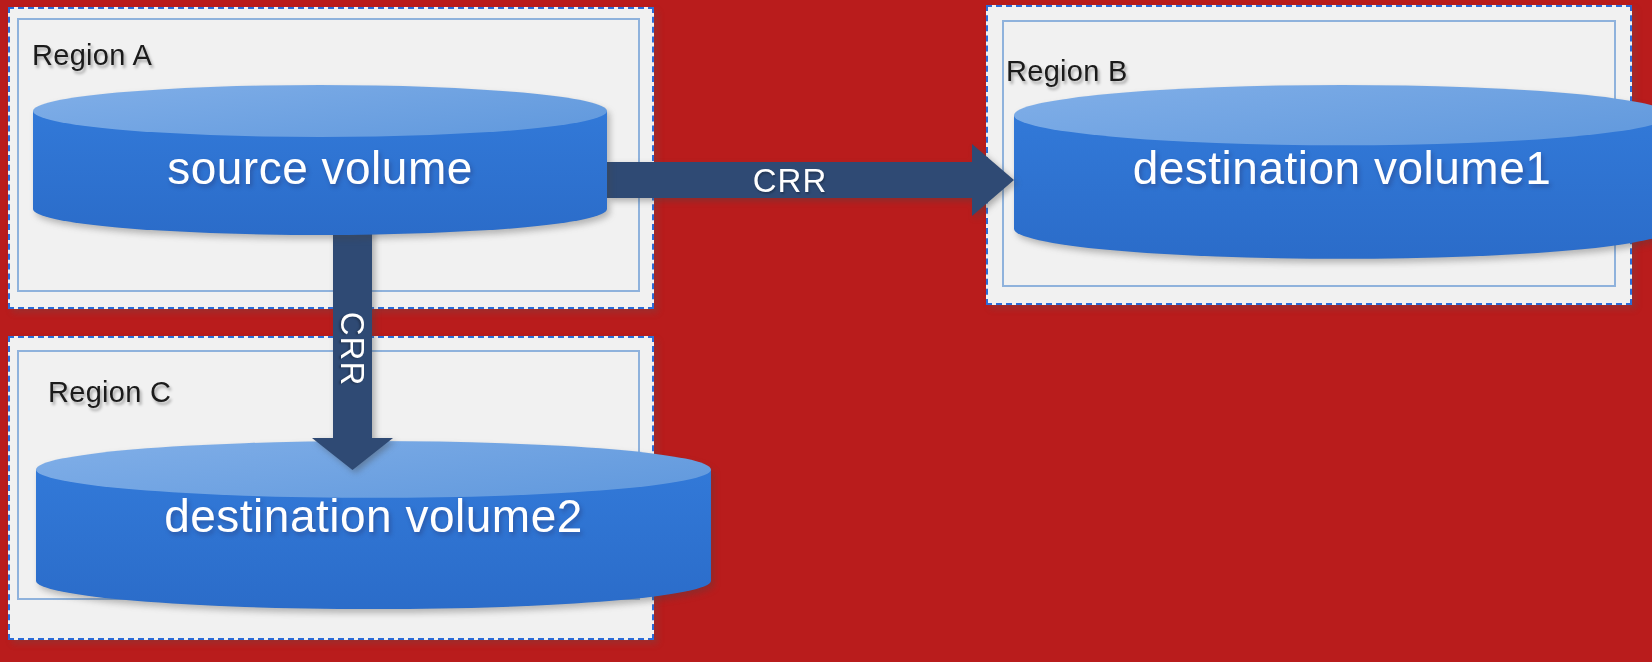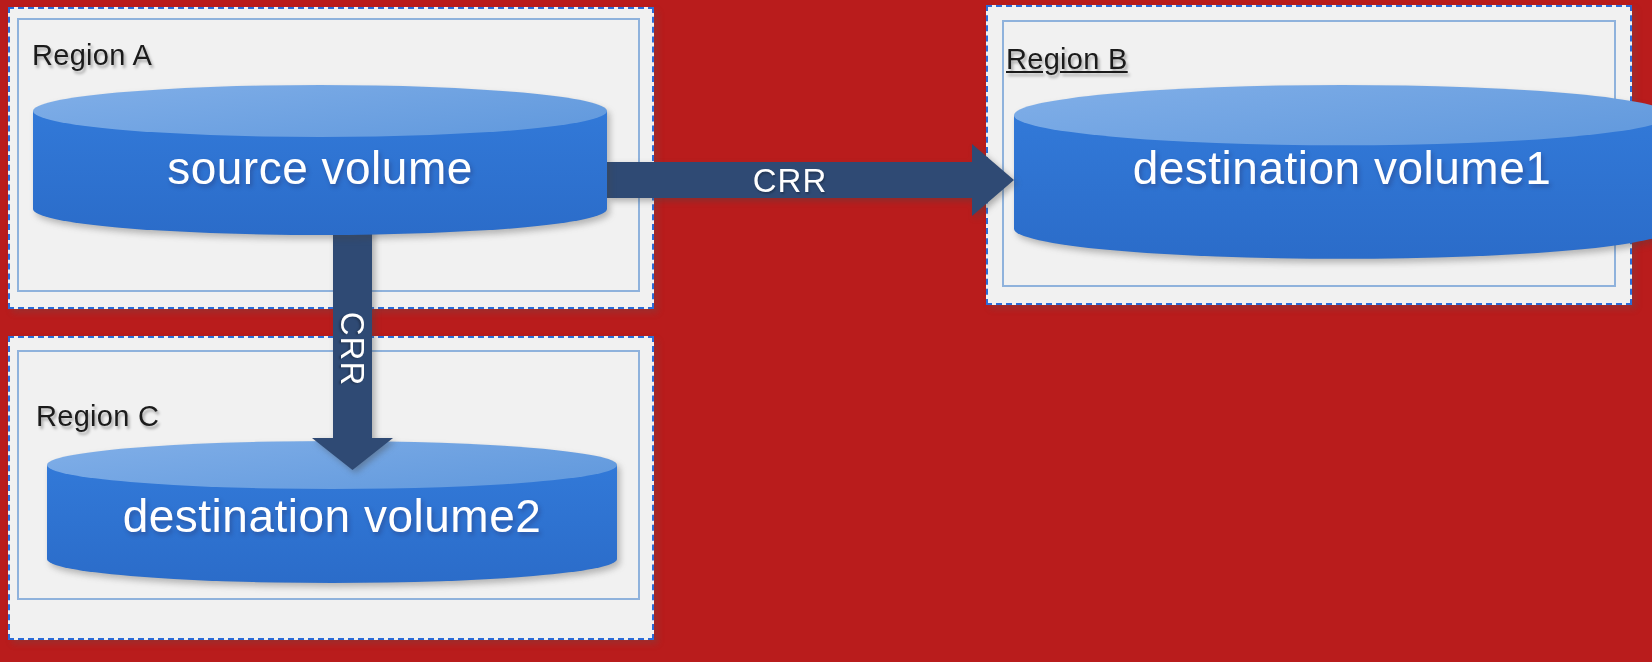--- a/index.html
+++ b/index.html
@@ -38,22 +38,22 @@
 
   #region-a { left: 8px;   top: 7px;   width: 646px; height: 302px; }
   #region-b { left: 986px; top: 5px;   width: 646px; height: 300px; }
   #region-c { left: 8px;   top: 336px; width: 646px; height: 304px; }
 
   #region-a .region-inner { inset: 9px 12px 15px 7px; }
   #region-b .region-inner { inset: 13px 14px 16px 14px; }
   #region-c .region-inner { inset: 12px 12px 38px 7px; }
 
   #region-a .region-label { left: 22px; top: 30px; }
-  #region-b .region-label { left: 18px; top: 36px; text-decoration: underline; }
-  #region-c .region-label { left: 26px; top: 38px; margin-top: 24px; }
+  #region-b .region-label { left: 18px; top: 48px; }
+  #region-c .region-label { left: 38px; top: 38px; }
 
   
   .volume {
     position: absolute;
   }
   .volume svg {
     position: absolute;
     inset: 0;
     filter: drop-shadow(3px 4px 3px rgba(70,70,70,0.35));
   }
@@ -65,21 +65,21 @@
     justify-content: center;
     font-size: 46px;
     color: #ffffff;
     letter-spacing: 0.5px;
     text-shadow: 2px 3px 4px rgba(40,40,90,0.35);
     white-space: nowrap;
   }
 
   #volume-source { left: 33px;   top: 85px;  width: 574px; height: 150px; z-index: 4; }
   #volume-dest1  { left: 1014px; top: 85px;  width: 656px; height: 150px; z-index: 2; }
-  #volume-dest2  { left: 47px;   top: 441px; width: 570px; height: 142px; z-index: 2; }
+  #volume-dest2  { left: 36px;   top: 441px; width: 675px; height: 142px; z-index: 2; }
 
   #volume-source .volume-label { top: 130px - 85px; } 
   #volume-source .volume-label, #volume-dest1 .volume-label { top: 45px; height: 76px; }
   #volume-dest2 .volume-label { top: 37px; height: 76px; }
 
   
   .arrow {
     position: absolute;
     z-index: 3;
   }

